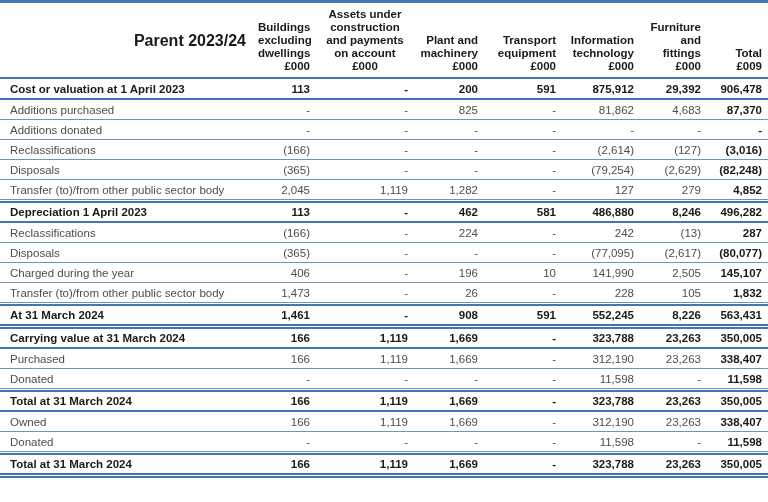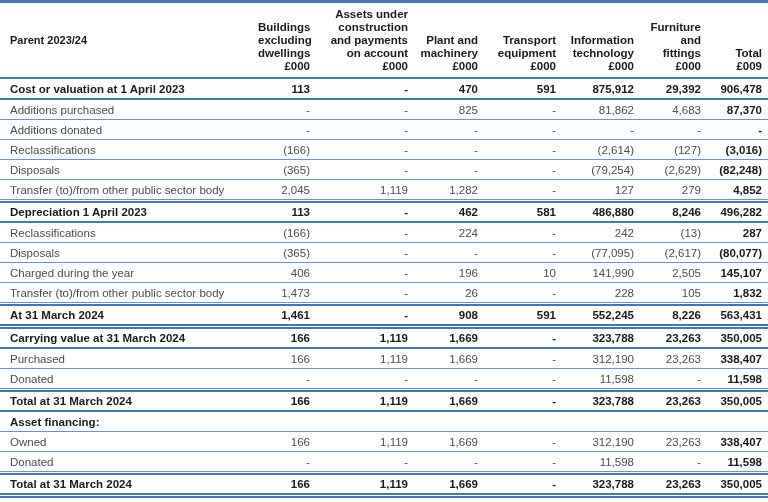--- a/index.html
+++ b/index.html
@@ -36,27 +36,27 @@
     font-weight: bold;
     color: var(--text-strong);
     vertical-align: bottom;
     padding: 4px 6px 4px 6px;
     border-bottom: 2px solid var(--border-thick);
     white-space: pre-line;
     line-height: 13px;
     text-align: right;
   }
   thead th.corner-cell {
-    text-align: left;
+    text-align: right;
     vertical-align: middle;
     padding-left: 10px;
-    font-size: 11px;
+    font-size: 16px;
     white-space: nowrap;
   }
-  thead th.col-assets { }
+  thead th.col-assets { text-align: center; }
   
   tbody td {
     line-height: 13px;
     white-space: nowrap;
     overflow: hidden;
     background: var(--bg);
   }
   tbody td.label-cell {
     text-align: left;
     padding: 3px 4px 2px 10px;
@@ -128,21 +128,21 @@
 £000</th>
         <th class="col-total">Total
 £009</th>
       </tr>
     </thead>
     <tbody>
         <tr class="row-bold">
           <td class="label-cell">Cost or valuation at 1 April 2023</td>
           <td class="value-cell">113</td>
           <td class="value-cell">-</td>
-          <td class="value-cell">470</td>
+          <td class="value-cell">200</td>
           <td class="value-cell">591</td>
           <td class="value-cell">875,912</td>
           <td class="value-cell">29,392</td>
           <td class="value-cell total-col">906,478</td>
         </tr>
         <tr class="row-regular">
           <td class="label-cell">Additions purchased</td>
           <td class="value-cell">-</td>
           <td class="value-cell">-</td>
           <td class="value-cell">825</td>
@@ -284,30 +284,20 @@
         <tr class="row-bold">
           <td class="label-cell">Total at 31 March 2024</td>
           <td class="value-cell">166</td>
           <td class="value-cell">1,119</td>
           <td class="value-cell">1,669</td>
           <td class="value-cell">-</td>
           <td class="value-cell">323,788</td>
           <td class="value-cell">23,263</td>
           <td class="value-cell total-col">350,005</td>
         </tr>
-        <tr class="row-section">
-          <td class="label-cell">Asset financing:</td>
-          <td class="value-cell"></td>
-          <td class="value-cell"></td>
-          <td class="value-cell"></td>
-          <td class="value-cell"></td>
-          <td class="value-cell"></td>
-          <td class="value-cell"></td>
-          <td class="value-cell total-col"></td>
-        </tr>
         <tr class="row-regular">
           <td class="label-cell">Owned</td>
           <td class="value-cell">166</td>
           <td class="value-cell">1,119</td>
           <td class="value-cell">1,669</td>
           <td class="value-cell">-</td>
           <td class="value-cell">312,190</td>
           <td class="value-cell">23,263</td>
           <td class="value-cell total-col">338,407</td>
         </tr>

